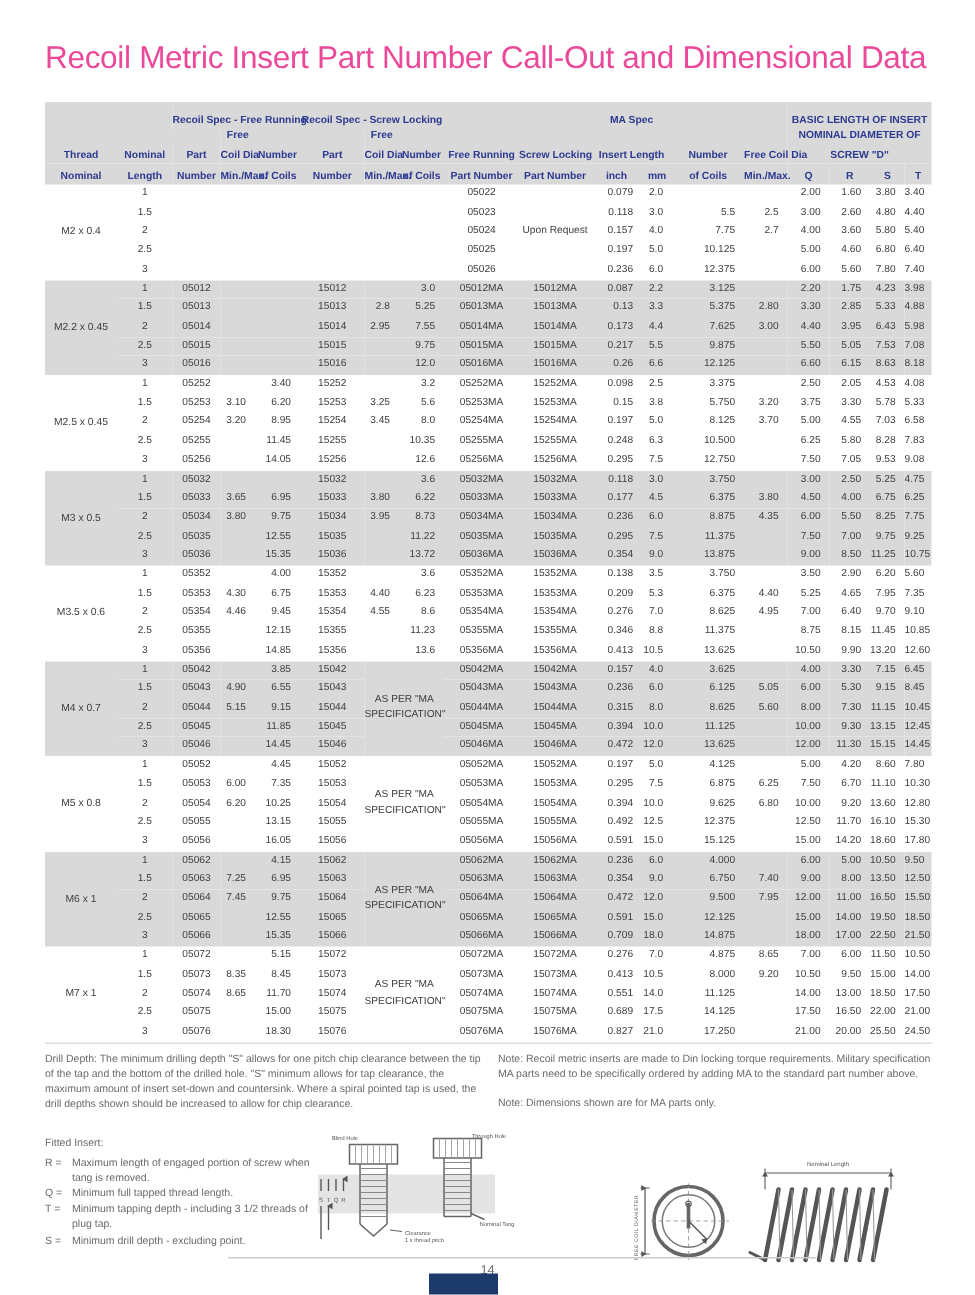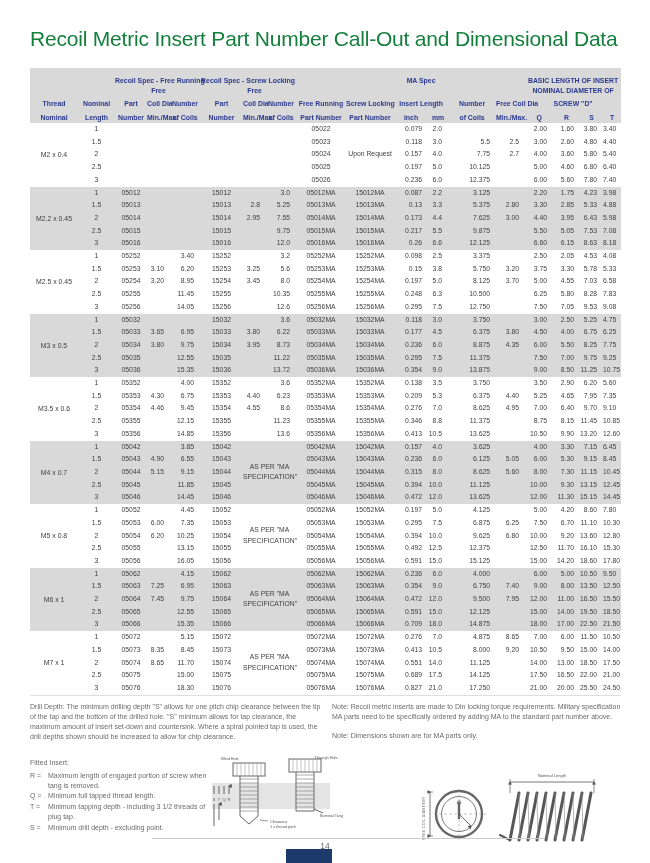--- a/index.html
+++ b/index.html
@@ -1,18 +1,18 @@
 <!DOCTYPE html>
 <html><head>
 <meta charset="utf-8">
 <style>
   html,body{margin:0;padding:0;background:#ffffff;}
   body{width:650px;height:863px;font-family:"Liberation Sans",sans-serif;position:relative;overflow:hidden;}
   .page{position:relative;width:650px;height:863px;background:#fff;}
-  .title{position:absolute;left:30px;top:27px;margin:0;font-size:21px;font-weight:400;letter-spacing:-0.2px;color:#15803d;white-space:nowrap;}
+  .title{position:absolute;left:30px;top:27px;margin:0;font-size:21px;font-weight:400;letter-spacing:-0.2px;color:#ec4899;white-space:nowrap;}
   #table-root{position:absolute;left:30px;top:68px;width:592px;}
   table{border-collapse:collapse;table-layout:fixed;width:591px;border-bottom:1px solid #dedede;}
   thead td{background:#d9d9d9;color:#2b3990;font-weight:bold;font-size:6.9px;line-height:1.18;text-align:center;vertical-align:bottom;white-space:nowrap;padding:0 0 1px 0;overflow:visible;}
   thead tr.h1 td{height:17px;}
   thead tr.h2 td{height:9px;}
   thead tr.h3 td{height:12px;}
   thead tr.h4 td{height:13px;}
   tbody td{font-size:6.8px;color:#3e3e3e;height:12.7px;line-height:12.7px;padding:0;white-space:nowrap;overflow:visible;}
   tbody.shade td{background:#d9d9d9;}
   td.c{text-align:center;}

